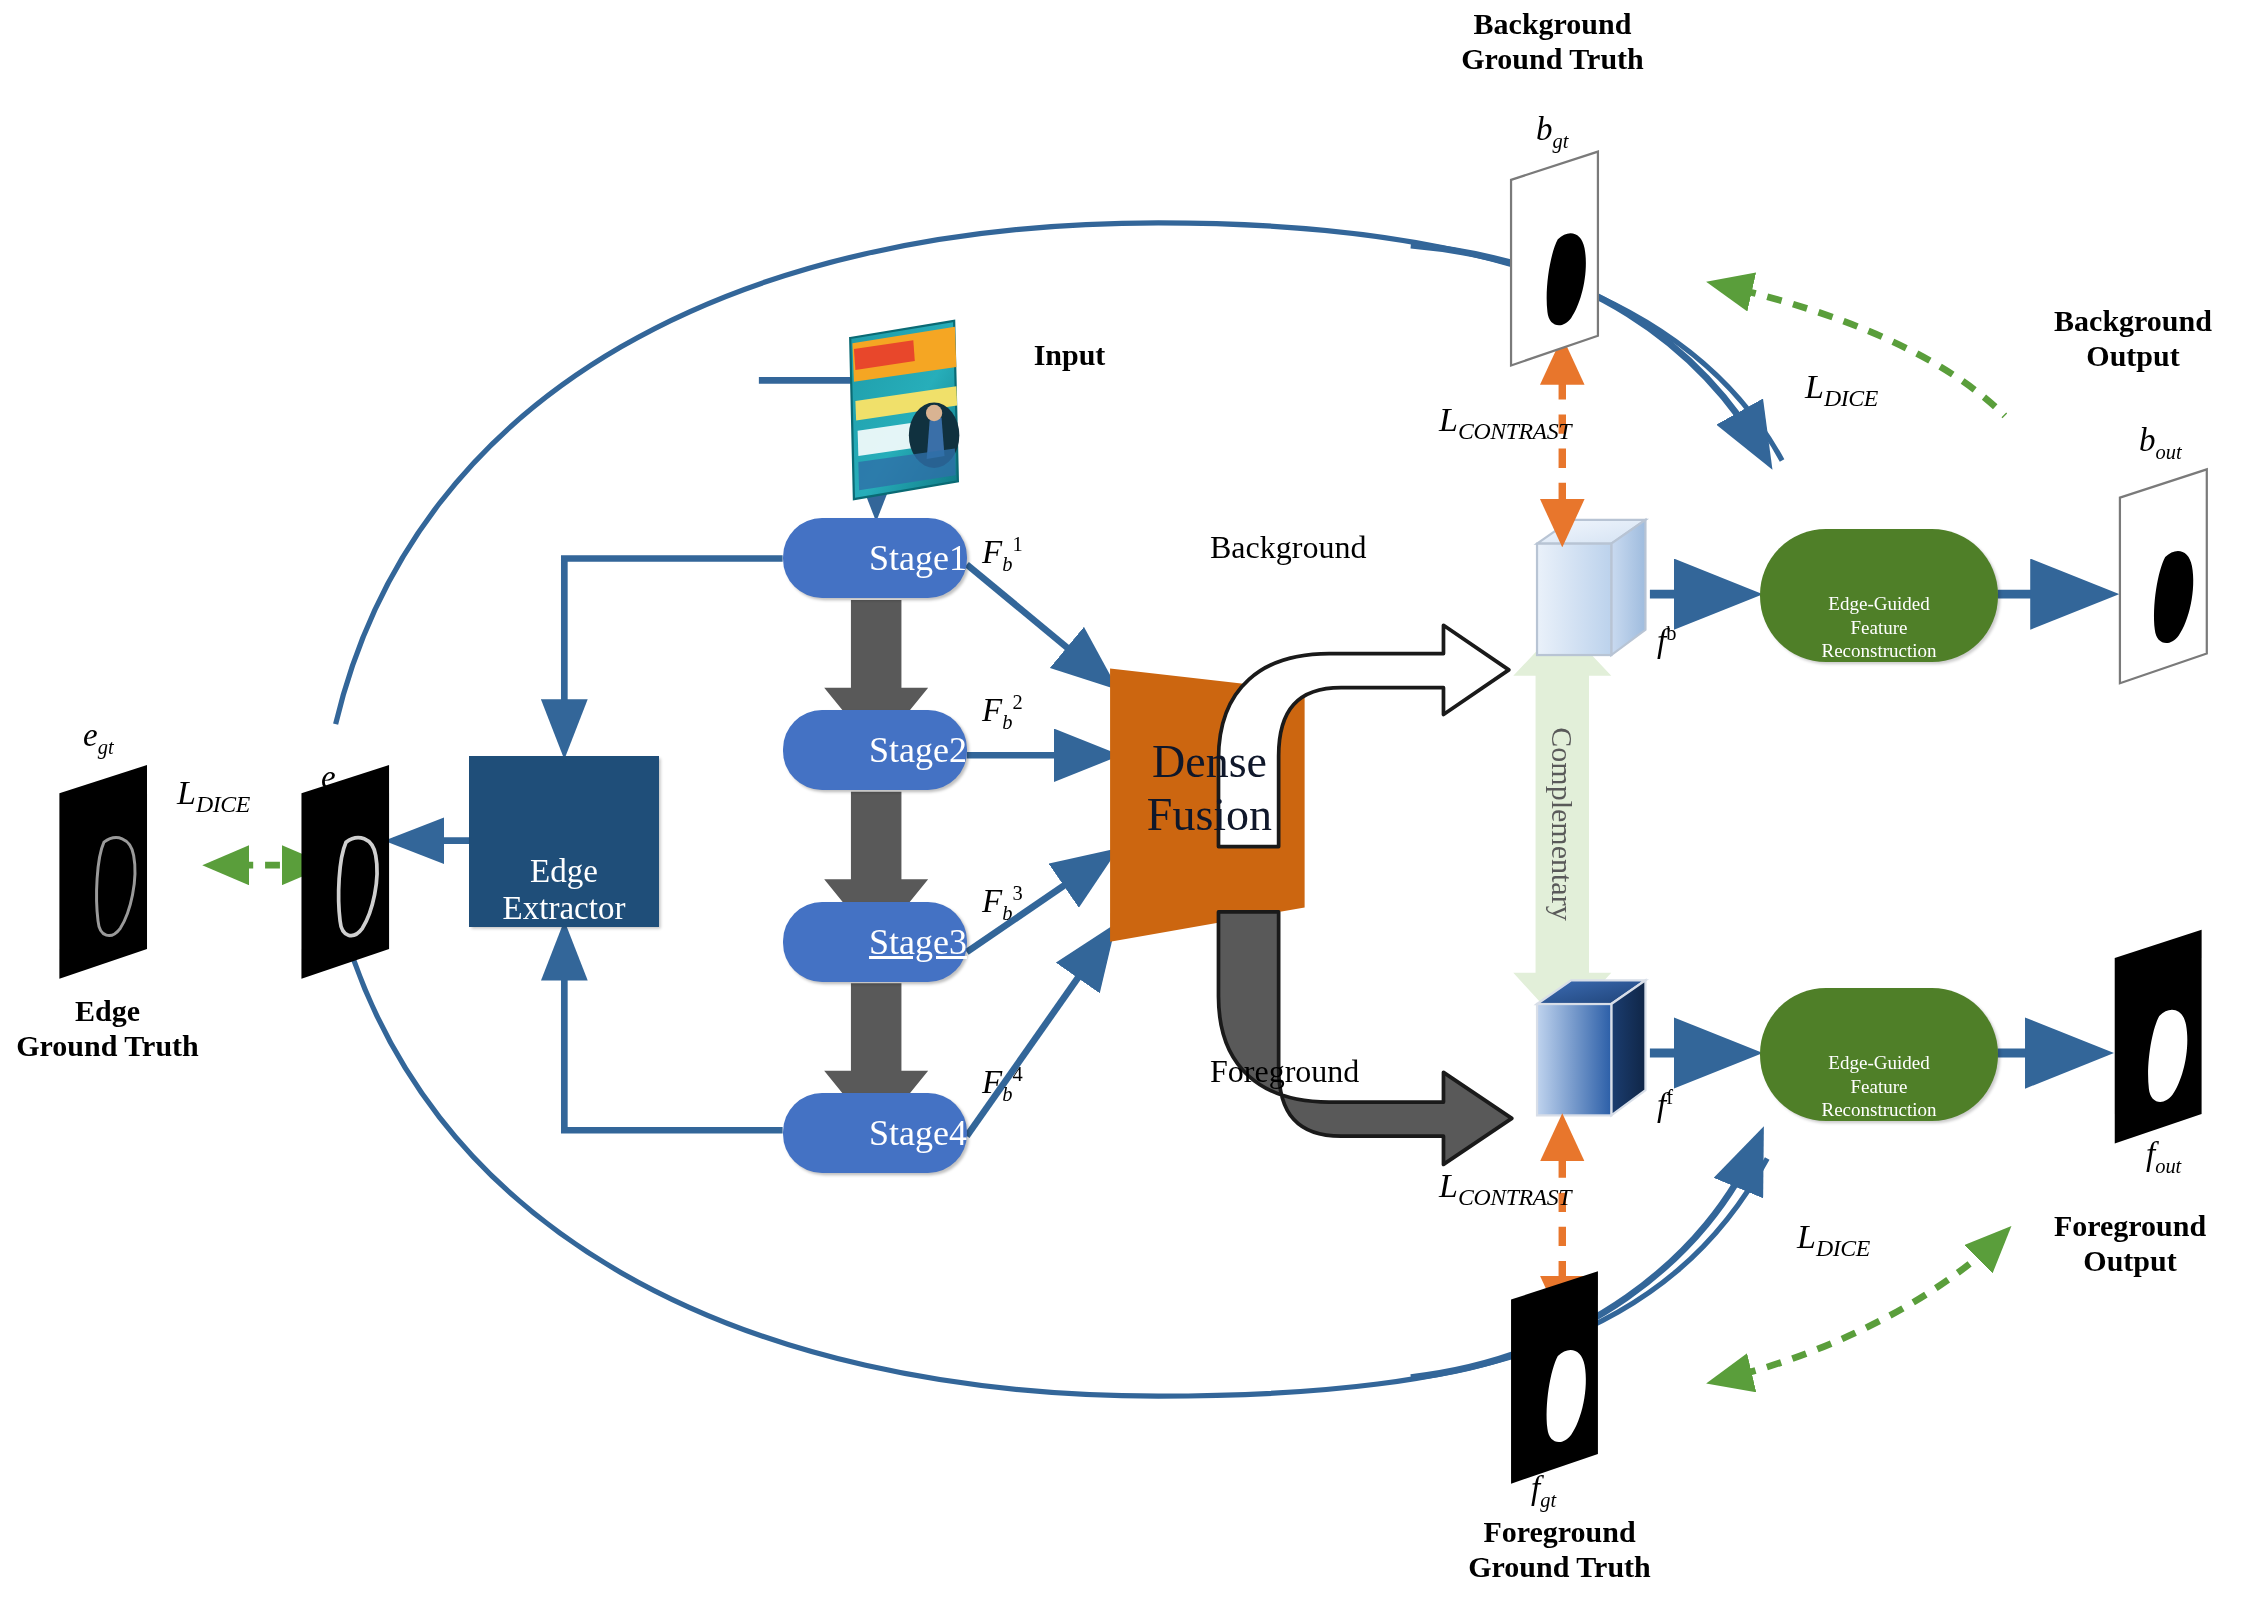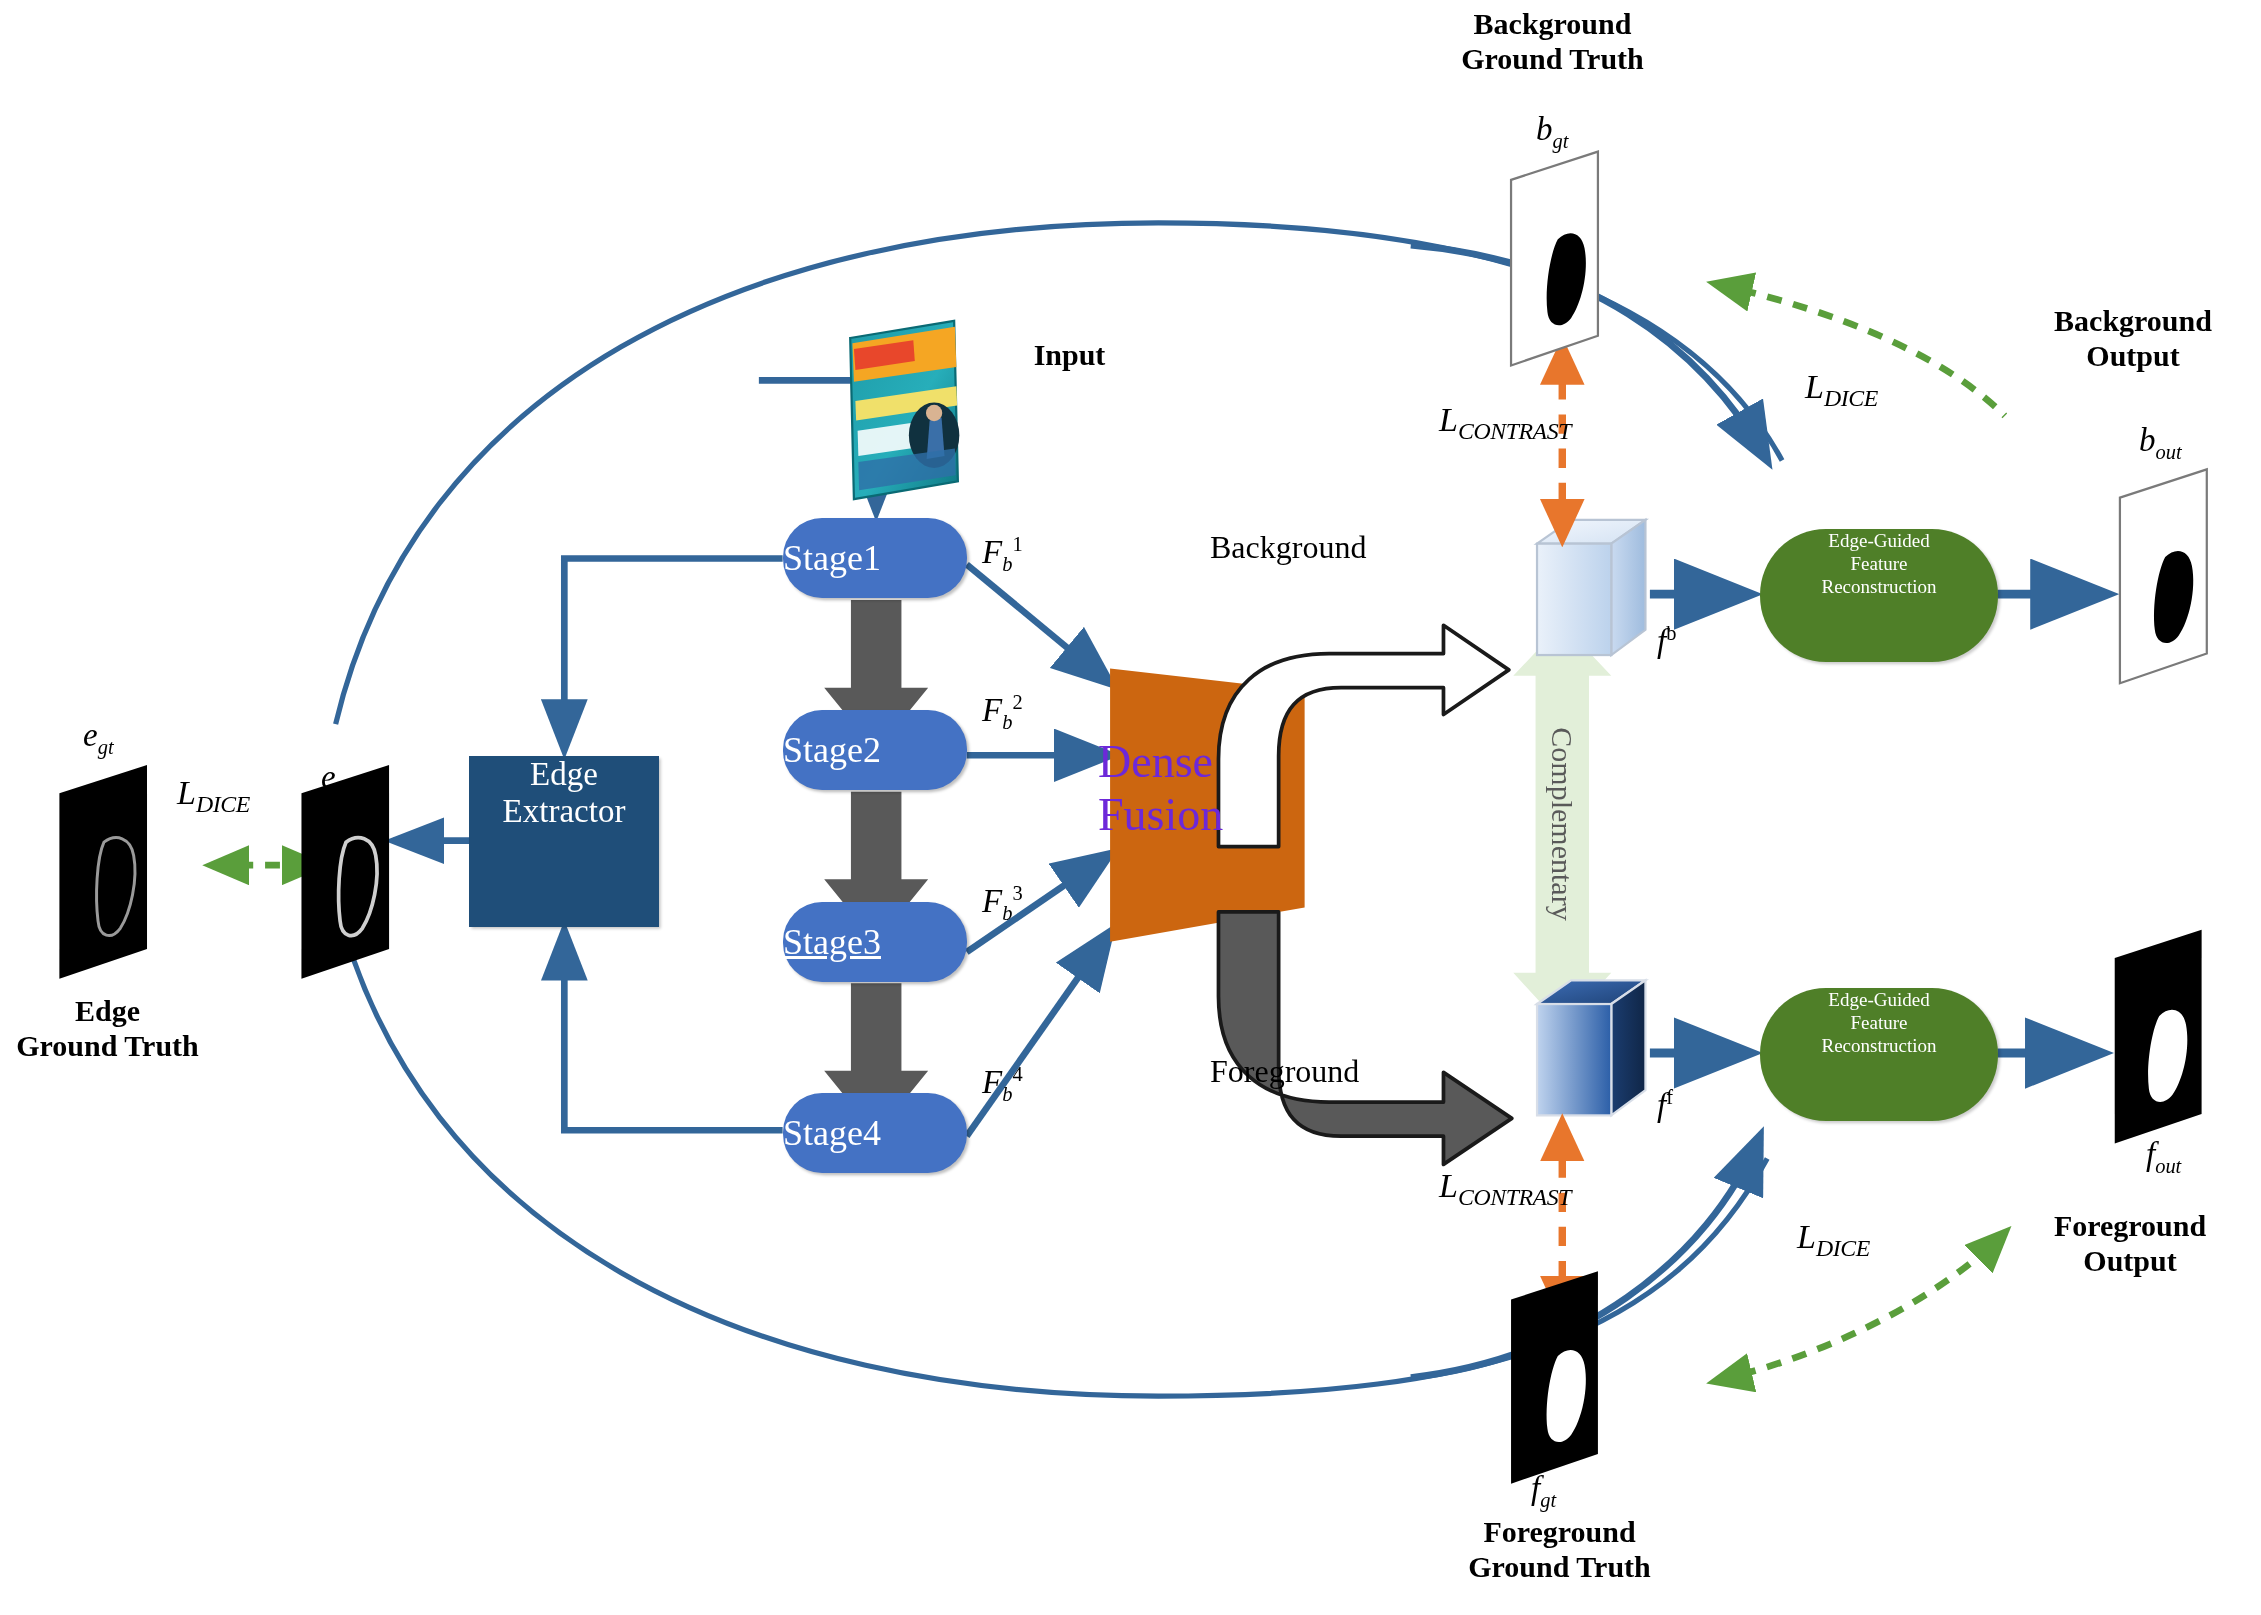--- a/index.html
+++ b/index.html
@@ -1,29 +1,29 @@
 <!DOCTYPE html>
 <html style="font-size:12px"><head>
 <meta charset="utf-8">
 <style>
   html,body{margin:0;padding:0;background:#fff;}
   body{width:2261px;height:1616px;position:relative;overflow:hidden;
        font-family:"Liberation Serif",serif;}
   #stage{position:absolute;left:0;top:0;width:2261px;height:1616px;}
   svg.layer{position:absolute;left:0;top:0;width:2261px;height:1616px;overflow:visible;}
-  .node{position:absolute;display:flex;align-items:center;justify-content:flex-start;
+  .node{position:absolute;display:flex;align-items:center;justify-content:flex-end;
         text-align:center;color:#fff;}
   .stage-box{width:184px;height:80px;border-radius:39px;background:#4472C4;
              box-shadow:2.2px 2.2px 3px rgba(0,0,0,.25);font-size:36px;}
   .edge-extractor{width:190px;height:171px;background:#1F4E79;
              box-shadow:2.2px 2.2px 3px rgba(0,0,0,.25);font-size:33px;line-height:1.12;}
   .egfr{width:238px;height:133px;border-radius:66px;background:#4F7F28;
         box-shadow:2.2px 2.2px 3px rgba(0,0,0,.2);font-size:19px;line-height:1.22;}
-  .df-label{position:absolute;color:#6d28d9;font-size:46px;line-height:1.16;
-            width:223px;}
+  .df-label{position:absolute;color:#0f172a;font-size:46px;line-height:1.16;
+            text-align:center;width:223px;}
   .lbl{position:absolute;color:#000;font-weight:bold;font-size:30px;
        text-align:center;line-height:1.16;}
   .mlbl{position:absolute;color:#000000;font-style:italic;font-size:33px;
         font-family:"Liberation Serif",serif;white-space:nowrap;}
   .mlbl sub{font-size:.62em;font-style:italic;}
   .mlbl sup{font-size:.62em;font-style:normal;}
   .lossl{position:absolute;color:#000;font-style:italic;font-size:34px;white-space:nowrap;}
   .lossl .sm{font-size:.70em;font-variant:small-caps;letter-spacing:-0.4px;}
   .plainlbl{position:absolute;color:#000;font-size:32px;white-space:nowrap;}
   .complab{position:absolute;color:#595959;font-size:30px;

